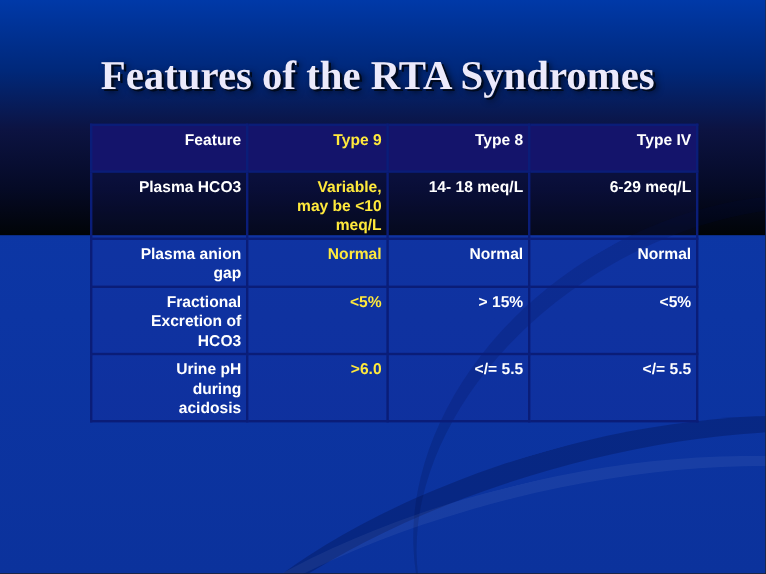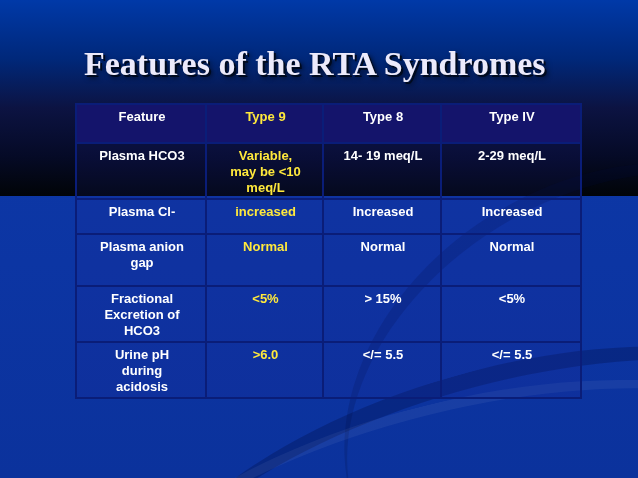--- a/index.html
+++ b/index.html
@@ -41,21 +41,21 @@
   table.rta{
     position:absolute;left:75px;top:103px;width:505px;
     border-collapse:collapse;table-layout:fixed;
   }
   table.rta col.c1{width:130px;}
   table.rta col.c2{width:117px;}
   table.rta col.c3{width:118px;}
   table.rta col.c4{width:140px;}
   table.rta th,table.rta td{
     border:2px solid #0a1d78;
-    vertical-align:top;text-align:center;
+    vertical-align:top;text-align:right;
     padding:4px 4px 2px 6px;
     font-weight:bold;font-size:13px;line-height:16px;
     color:#ffffff;
     white-space:pre-line;
     background:rgba(30,40,150,0.16);
   }
   table.rta thead th{
     background:#14146b;
     height:31px;
   }
@@ -97,28 +97,22 @@
         <th>Type 8</th>
         <th>Type IV</th>
       </tr>
     </thead>
     <tbody>
       <tr>
         <td>Plasma HCO3</td>
         <td>Variable,
 may be &lt;10
 meq/L</td>
-        <td>14- 19 meq/L</td>
-        <td>2-29 meq/L</td>
-      </tr>
-      <tr>
-        <td>Plasma Cl-</td>
-        <td>increased</td>
-        <td>Increased</td>
-        <td>Increased</td>
+        <td>14- 18 meq/L</td>
+        <td>6-29 meq/L</td>
       </tr>
       <tr>
         <td>Plasma anion
 gap</td>
         <td>Normal</td>
         <td>Normal</td>
         <td>Normal</td>
       </tr>
       <tr>
         <td>Fractional

